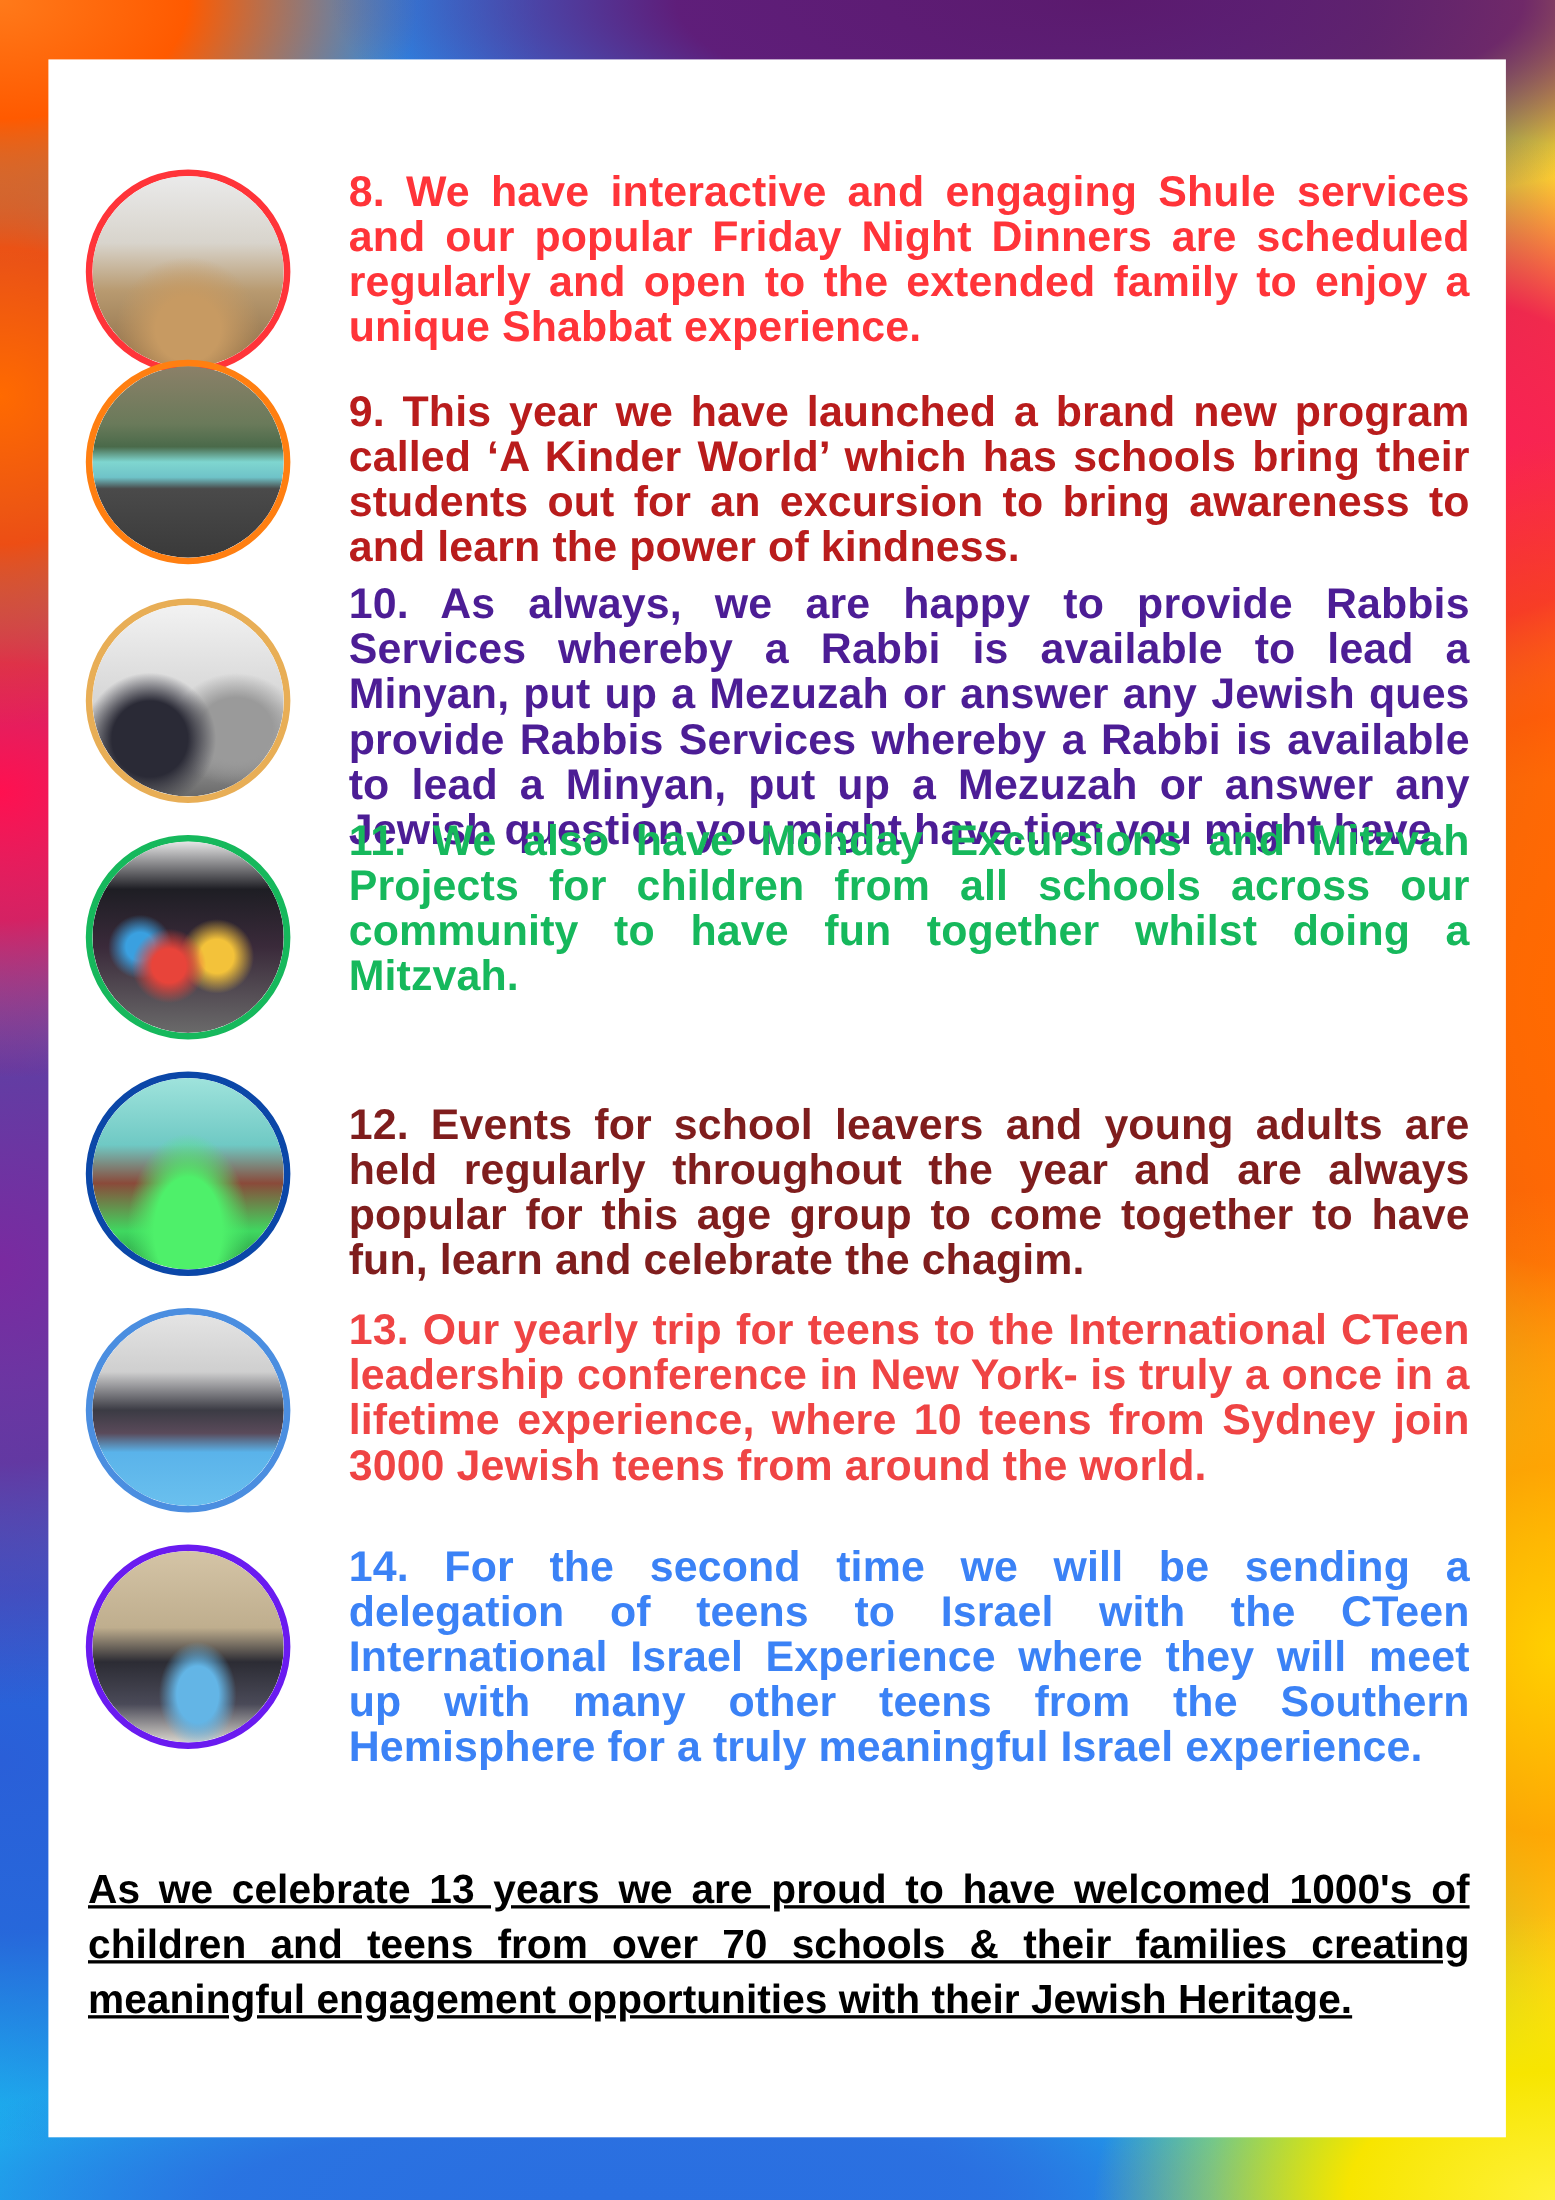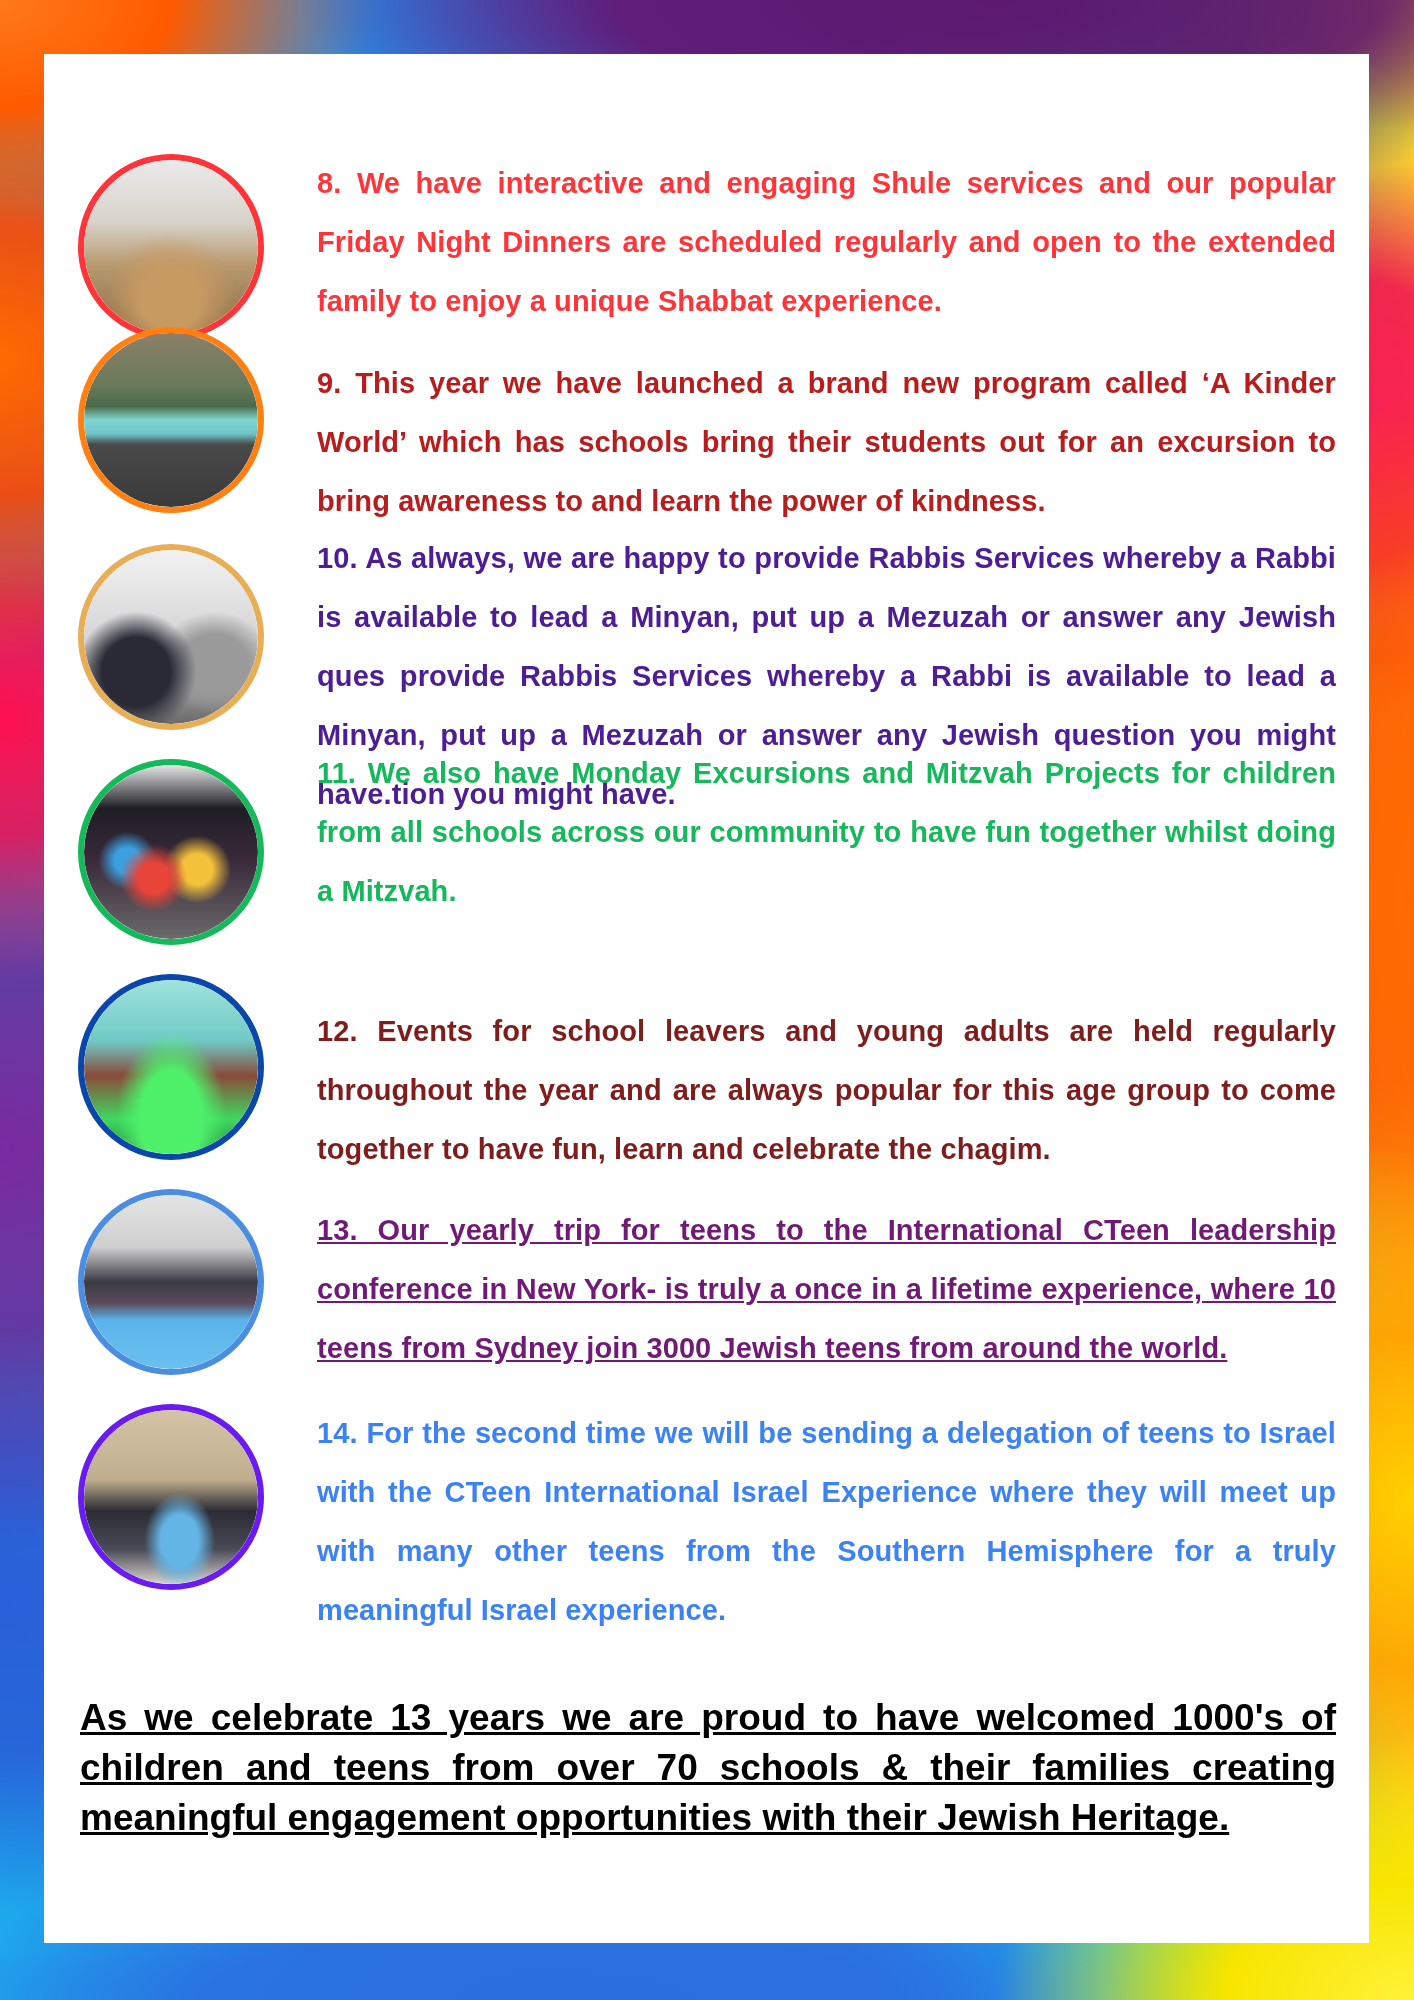--- a/index.html
+++ b/index.html
@@ -50,22 +50,22 @@
     .photo-inner {
       width: 100%;
       height: 100%;
       border-radius: 50%;
     }
     .item-text {
       position: absolute;
       left: 273px;
       width: 1019px;
       margin: 0;
-      font-size: 29px;
-      line-height: 59px;
+      font-size: 39px;
+      line-height: 41px;
       font-weight: bold;
       text-align: justify;
       letter-spacing: 0.1px;
     }
     .closing {
       position: absolute;
       left: 36px;
       top: 1639px;
       width: 1256px;
       margin: 0;
@@ -127,21 +127,21 @@
              linear-gradient(180deg, #9fe3dc 0%, #6fc9c4 35%, #8a4a3a 55%, #3fd860 80%, #2a8a40 100%);"></div>
     </div>
     <p class="item-text" style="top:28px; color:#7f1d1d;">12. Events for school leavers and young adults are held regularly throughout the year and are always popular for this age group to come together to have fun, learn and celebrate the chagim.</p>
   </div>
 
   <div class="item" style="top:1135px;">
     <div class="photo" style="top:0px; border-color:#4B8EE0;">
       <div class="photo-inner" style="background:
              linear-gradient(180deg, #e4e4e4 0%, #cfcfcf 30%, #3b3b44 50%, #5a4a5a 62%, #5ab3ea 72%, #6ac0ee 100%);"></div>
     </div>
-    <p class="item-text" style="top:12px; color:#701a75;text-decoration:underline;">13. Our yearly trip for teens to the International CTeen leadership conference in New York- is truly a once in a lifetime experience, where 10 teens from Sydney join 3000 Jewish teens from around the world.</p>
+    <p class="item-text" style="top:0px; color:#ef4444;">13. Our yearly trip for teens to the International CTeen leadership conference in New York- is truly a once in a lifetime experience, where 10 teens from Sydney join 3000 Jewish teens from around the world.</p>
   </div>
 
   <div class="item" style="top:1350px;">
     <div class="photo" style="top:0px; border-color:#6A1BF0;">
       <div class="photo-inner" style="background:
              radial-gradient(ellipse at 55% 75%, #63b5e6 0 14%, transparent 26%),
              linear-gradient(180deg, #d4c4a6 0%, #bfae8e 40%, #2c2c34 58%, #4a4a58 80%, #d8d4cc 100%);"></div>
     </div>
     <p class="item-text" style="top:0px; color:#3b82f6;">14. For the second time we will be sending a delegation of teens to Israel with the CTeen International Israel Experience where they will meet up with many other teens from the Southern Hemisphere for a truly meaningful Israel experience.</p>
   </div>

